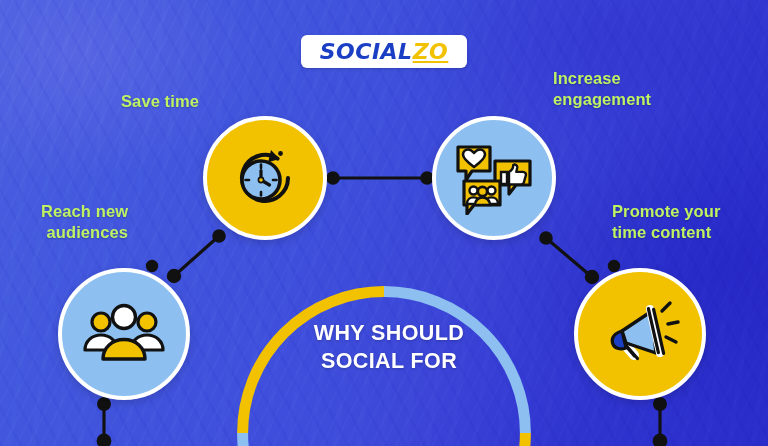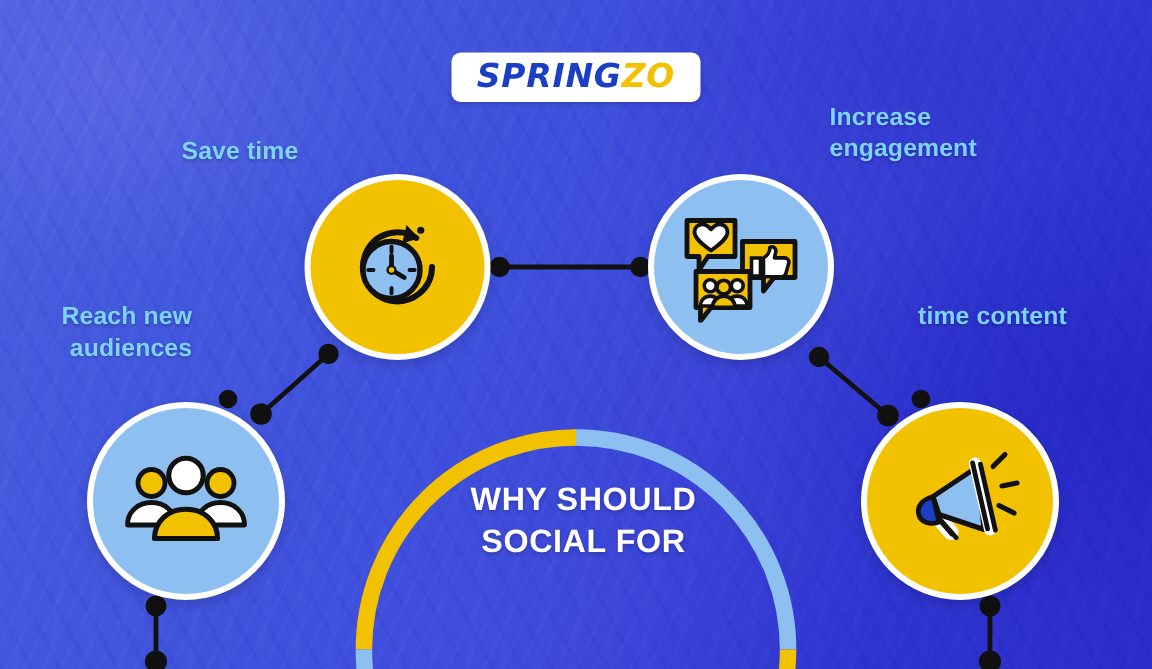--- a/index.html
+++ b/index.html
@@ -39,21 +39,21 @@
     background:#ffffff;border-radius:6px;
     display:flex;align-items:center;justify-content:center;
     box-shadow:0 1px 3px rgba(0,0,0,.18);
   }
   .logo-text{
     font-family:"DejaVu Sans", sans-serif;
     font-weight:bold;font-size:22px;letter-spacing:.5px;
     font-style:italic;line-height:1;white-space:nowrap;
   }
   .logo-a{color:#1b3fc4;}
-  .logo-b{color:#f2c200;}
+  .logo-b{color:#f2c200;text-decoration:underline;}
 
   
   .connectors{position:absolute;inset:0;pointer-events:none;}
 
   
   .bubble{
     position:absolute;border-radius:50%;
     display:flex;align-items:center;justify-content:center;
     box-shadow:0 3px 8px rgba(0,0,0,.16);
   }
@@ -62,21 +62,21 @@
   .b-blue{background:#8dc0f0;}
   .tail{position:absolute;width:0;height:0;}
 
   #bubble-clock{left:203px;top:116px;width:124px;height:124px;}
   #bubble-engage{left:432px;top:116px;width:124px;height:124px;}
   #bubble-audience{left:58px;top:268px;width:132px;height:132px;}
   #bubble-promote{left:574px;top:268px;width:132px;height:132px;}
 
   
   .label{
-    position:absolute;color:#7dd3fc;font-weight:bold;
+    position:absolute;color:#bef264;font-weight:bold;
     font-size:16.5px;line-height:1.28;letter-spacing:.1px;
     text-shadow:0 1px 2px rgba(0,0,0,.25);
   }
   #label-save{left:121px;top:91px;text-align:center;}
   #label-engage{left:553px;top:68px;text-align:left;}
   #label-reach{left:41px;top:201px;text-align:right;}
   #label-promote{left:612px;top:201px;text-align:left;}
 
   
   #center-ring{position:absolute;left:213px;top:262px;width:342px;height:342px;}
@@ -248,20 +248,21 @@
     <div>Increase</div>
     <div>engagement</div>
   </div>
 
   <div id="label-reach" class="label">
     <div>Reach new</div>
     <div>audiences</div>
   </div>
 
   <div id="label-promote" class="label">
+    <div>Promote your</div>
     <div>time content</div>
   </div>
 
   <div class="logo-plate">
-    <span class="logo-text"><span class="logo-a">SPRING</span><span class="logo-b">ZO</span></span>
+    <span class="logo-text"><span class="logo-a">SOCIAL</span><span class="logo-b">ZO</span></span>
   </div>
 
 </div>
 
 </body></html>

